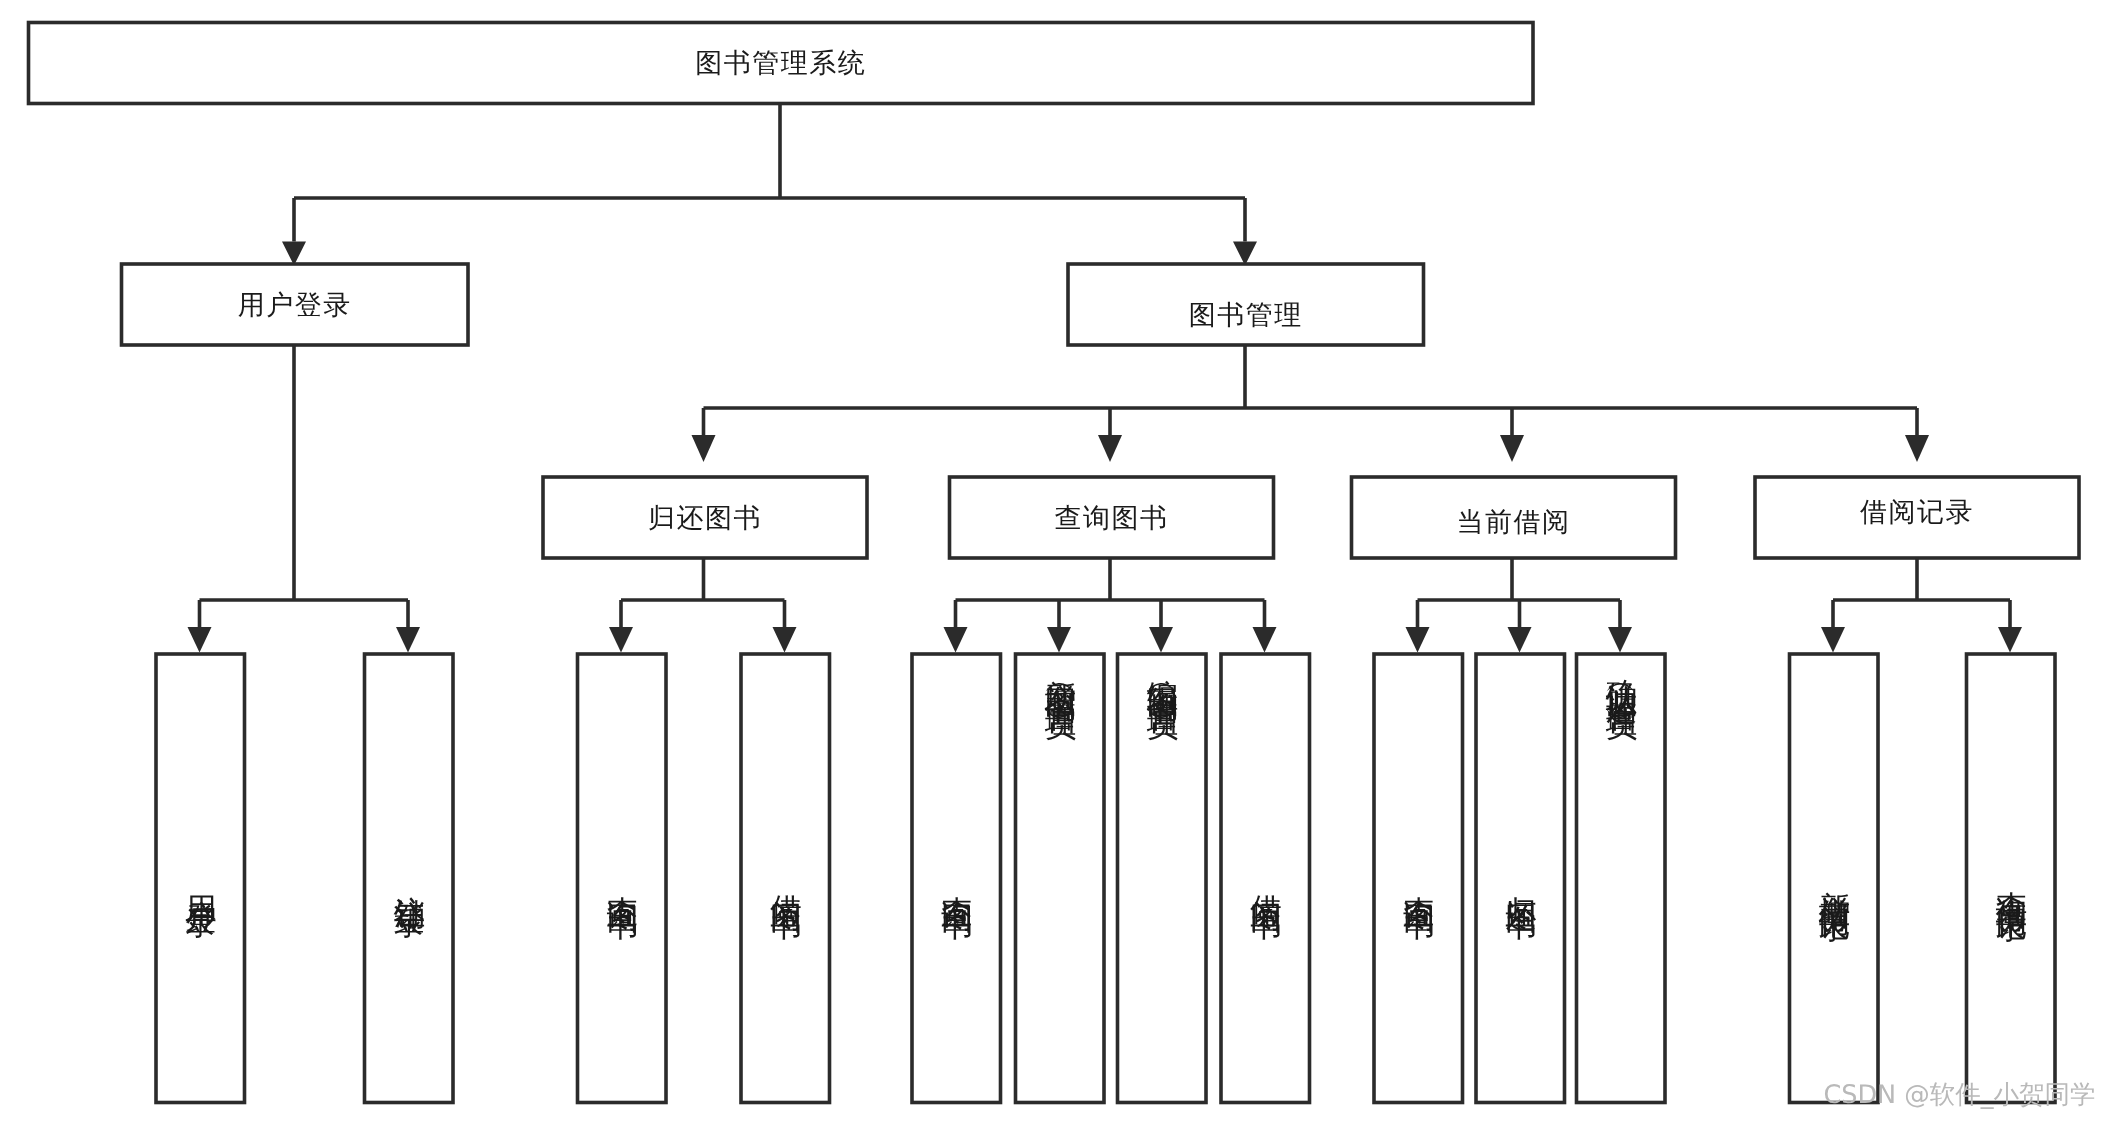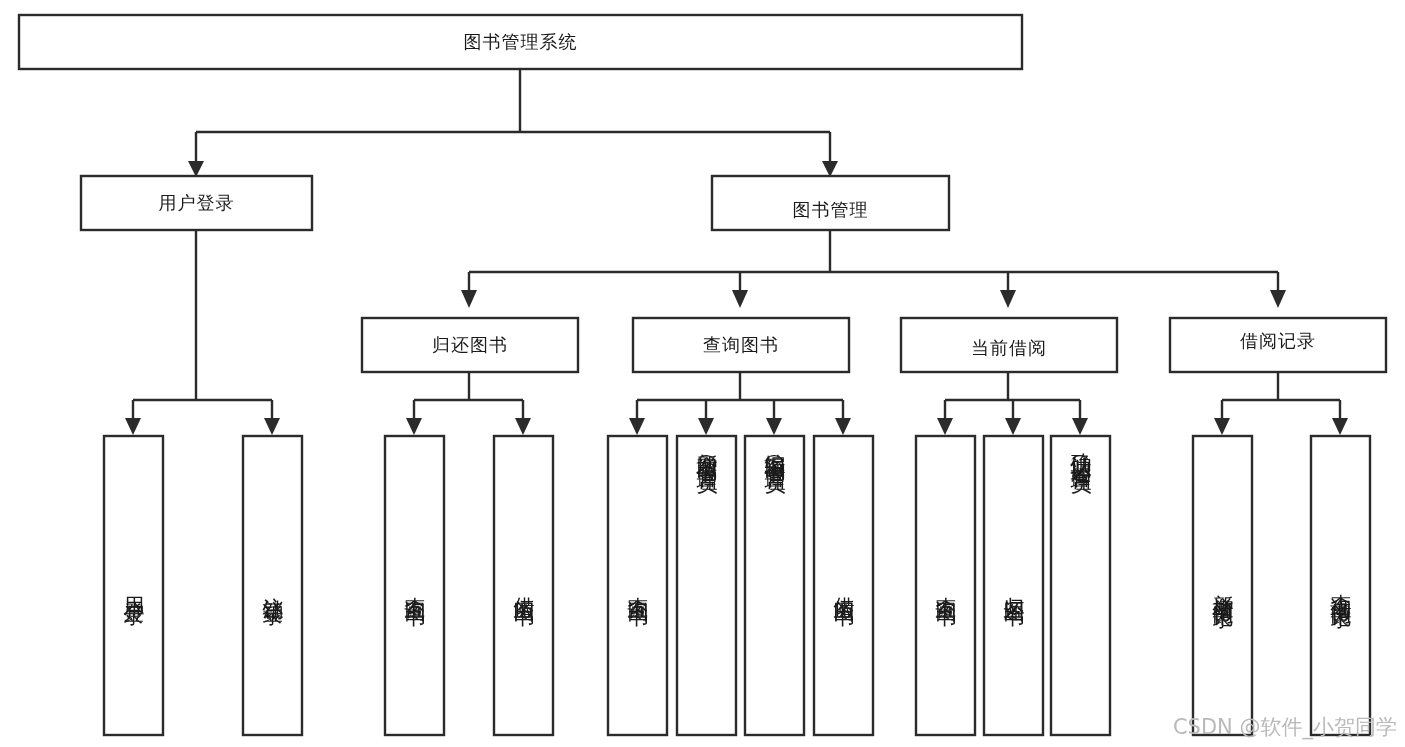--- a/index.html
+++ b/index.html
@@ -71,21 +71,21 @@
     font-size: 18px;
     color: #1a1a1a;
     letter-spacing: 1px;
     white-space: nowrap;
   }
   #watermark {
     position: absolute;
     right: 8px;
     bottom: 6px;
     font-family: "DejaVu Sans", "Liberation Sans", sans-serif;
-    font-size: 21px;
+    font-size: 17px;
     color: #b9b9b9;
     white-space: nowrap;
     pointer-events: none;
   }
 </style>
 </head>
 <body>
 
 <div id="diagram-root">
 

